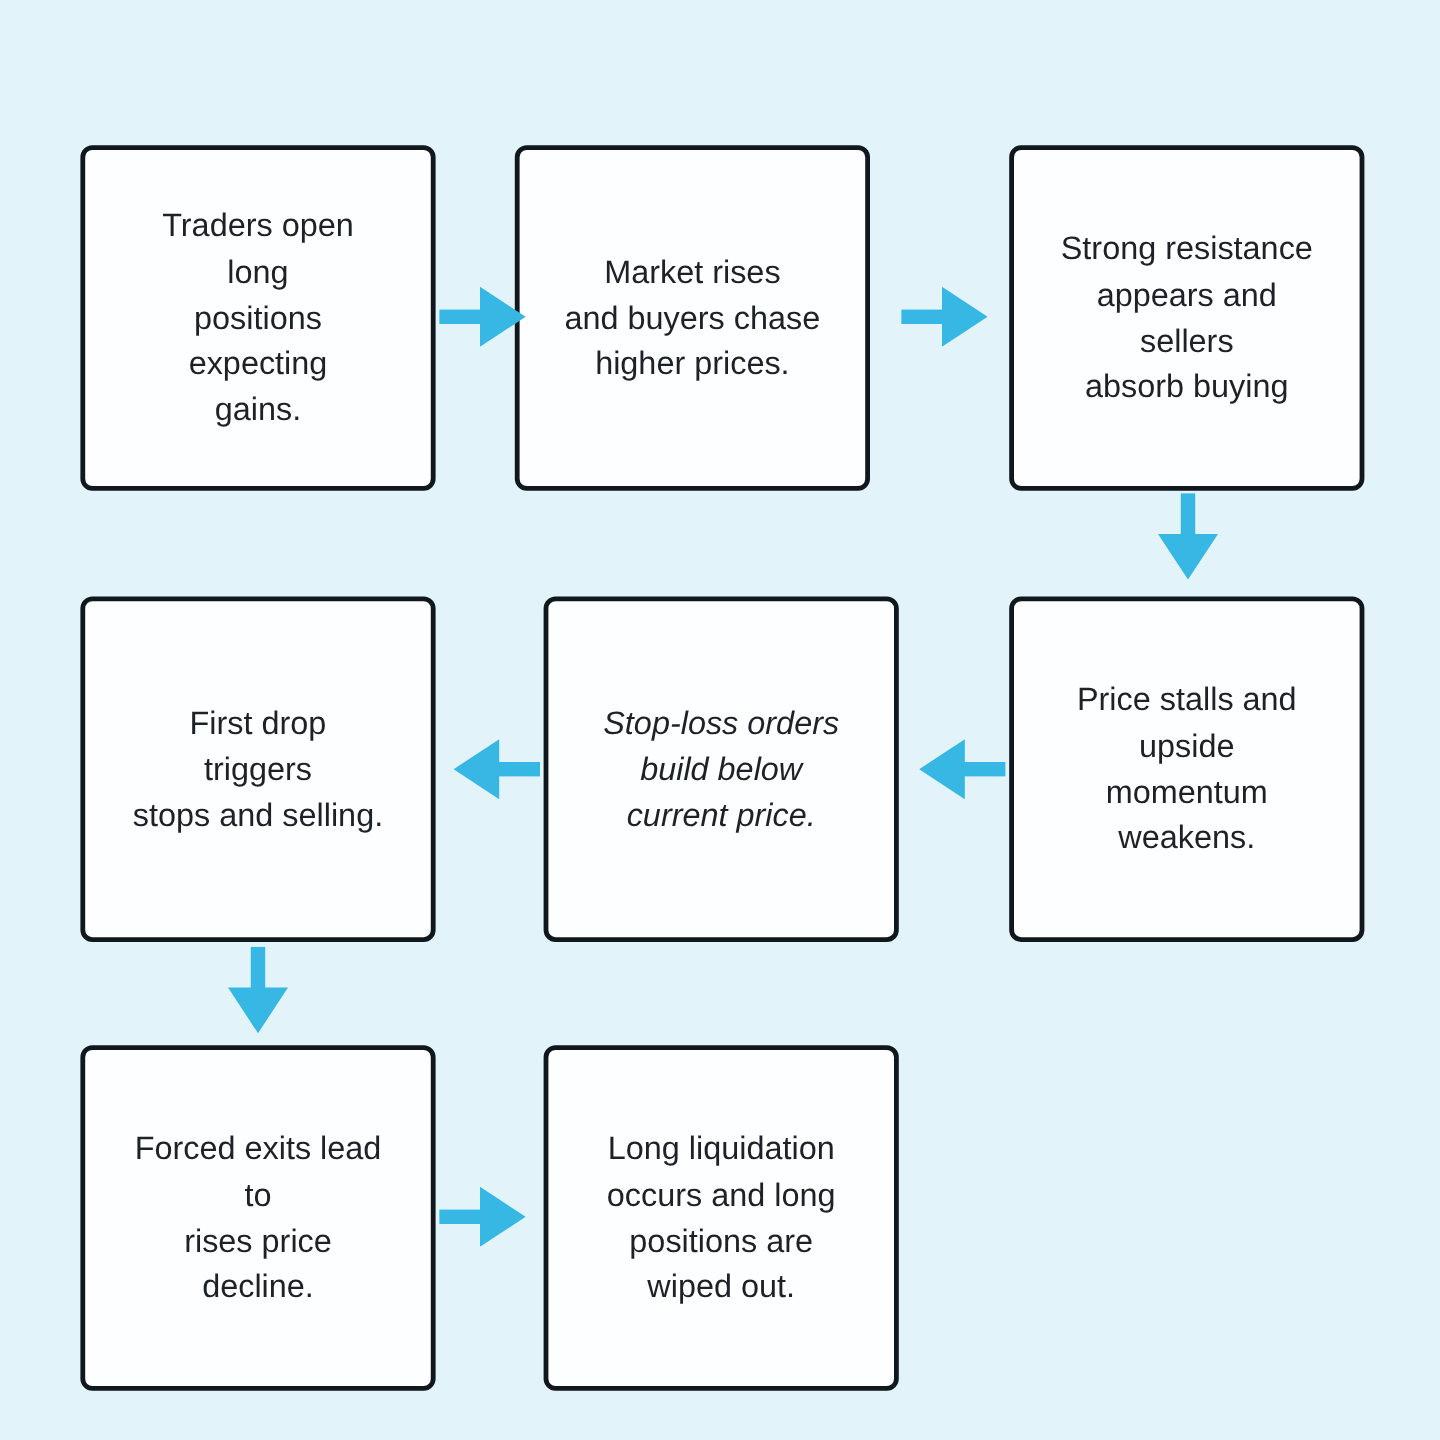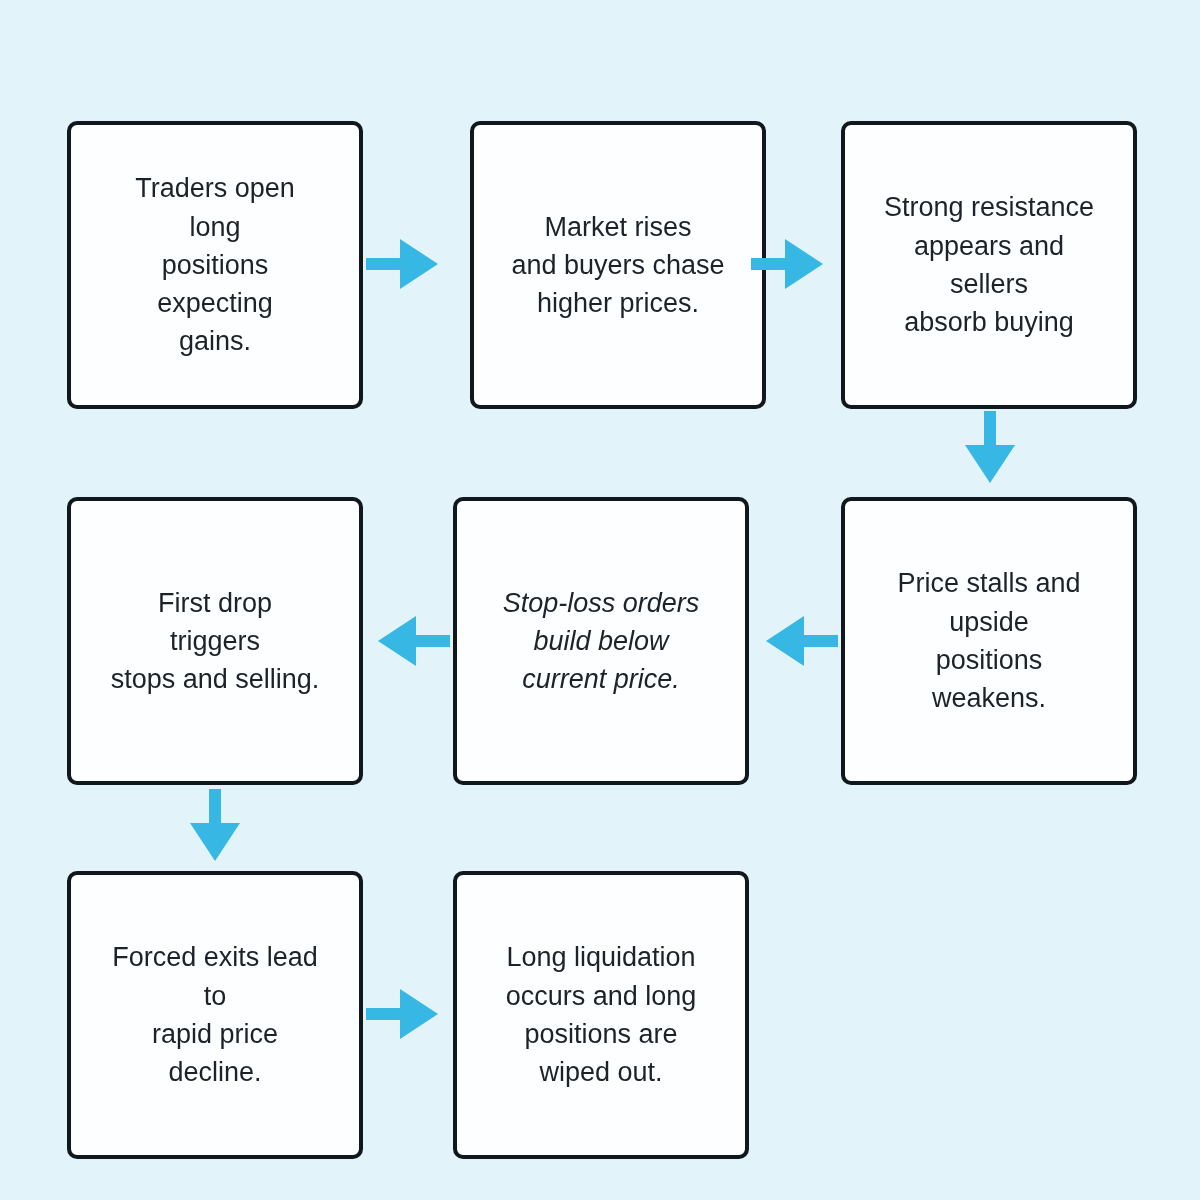--- a/index.html
+++ b/index.html
@@ -38,21 +38,21 @@
   }
   .node-text {
     color: var(--text);
     font-size: 27px;
     line-height: 1.42;
     text-align: center;
     white-space: pre-line;
   }
   
   .pos-r1c1 { left: 67px;  top: 82px; }
-  .pos-r1c2 { left: 470px; top: 82px; }
+  .pos-r1c2 { left: 429px; top: 82px; }
   .pos-r1c3 { left: 841px; top: 82px; }
   .pos-r2c1 { left: 67px;  top: 458px; }
   .pos-r2c2 { left: 453px; top: 458px; font-style: italic; }
   .pos-r2c3 { left: 841px; top: 458px; }
   .pos-r3c1 { left: 67px;  top: 832px; }
   .pos-r3c2 { left: 453px; top: 832px; }
   
   .arrow { position: absolute; display: block; }
   .arrow svg { display: block; }
   .arrow svg * { fill: var(--arrow); }
@@ -98,28 +98,28 @@
 
   <div class="node pos-r2c2">
     <div class="node-text">Stop-loss orders
 build below
 current price.</div>
   </div>
 
   <div class="node pos-r2c3">
     <div class="node-text">Price stalls and
 upside
-positions
+momentum
 weakens.</div>
   </div>
 
   <div class="node pos-r3c1">
     <div class="node-text">Forced exits lead
 to
-rapid price
+rises price
 decline.</div>
   </div>
 
   <div class="node pos-r3c2">
     <div class="node-text">Long liquidation
 occurs and long
 positions are
 wiped out.</div>
   </div>
 

